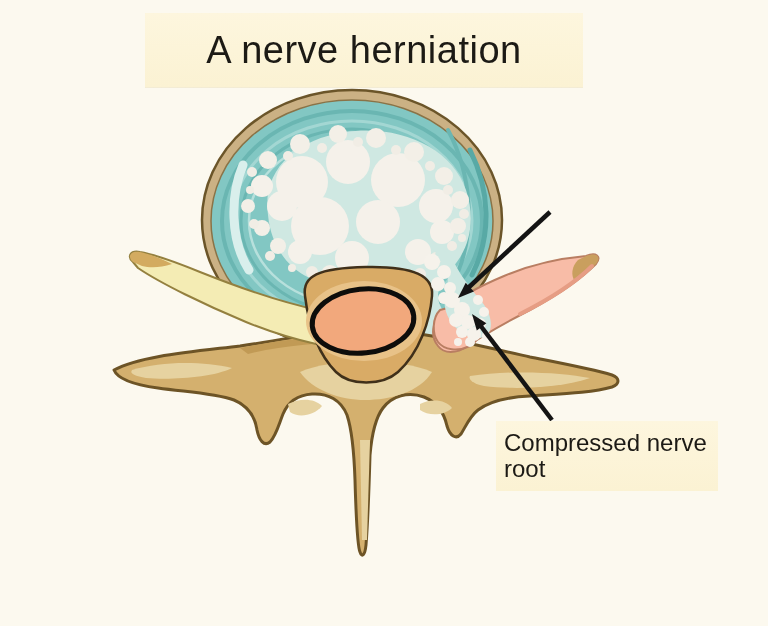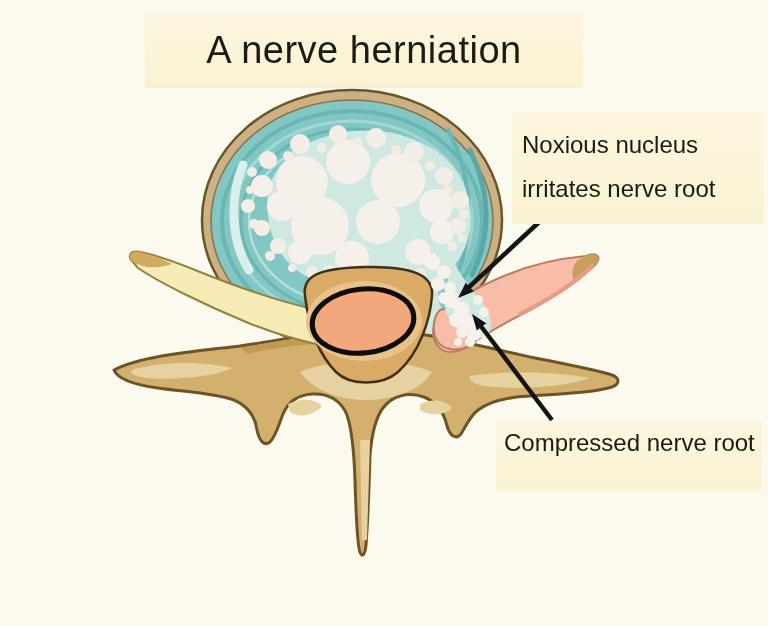--- a/index.html
+++ b/index.html
@@ -24,21 +24,21 @@
   .label-box{
     position:absolute;
     background:linear-gradient(#fdf6de,#fbf2d3);
     color:#1c1a15;font-size:24px;
   }
   .label-noxious{
     left:512px;top:112px;width:252px;height:112px;
     padding:11px 0 0 10px;line-height:44px;box-sizing:border-box;
   }
   .label-compressed{
-    left:496px;top:421px;width:266px;height:70px;
+    left:496px;top:421px;width:222px;height:70px;
     padding:9px 0 0 8px;line-height:26px;box-sizing:border-box;
   }
 </style>
 </head>
 <body>
 
 <div class="stage">
 
   <svg class="diagram-svg" viewBox="0 0 768 626">
 
@@ -223,22 +223,18 @@
     <g>
       <line x1="552" y1="420" x2="480" y2="325" stroke="#141414" stroke-width="4.5"></line>
       <polygon points="472,314 486.4,323.2 476.8,330.4" fill="#141414"></polygon>
     </g>
   </svg>
 
   <div class="title-box">
     <span>A nerve herniation</span>
   </div>
 
-  <div class="label-box label-noxious">
-    <div>Noxious nucleus</div>
-    <div>irritates nerve root</div>
-  </div>
 
   <div class="label-box label-compressed">
     <span>Compressed nerve root</span>
   </div>
 
 </div>
 
 </body></html>

